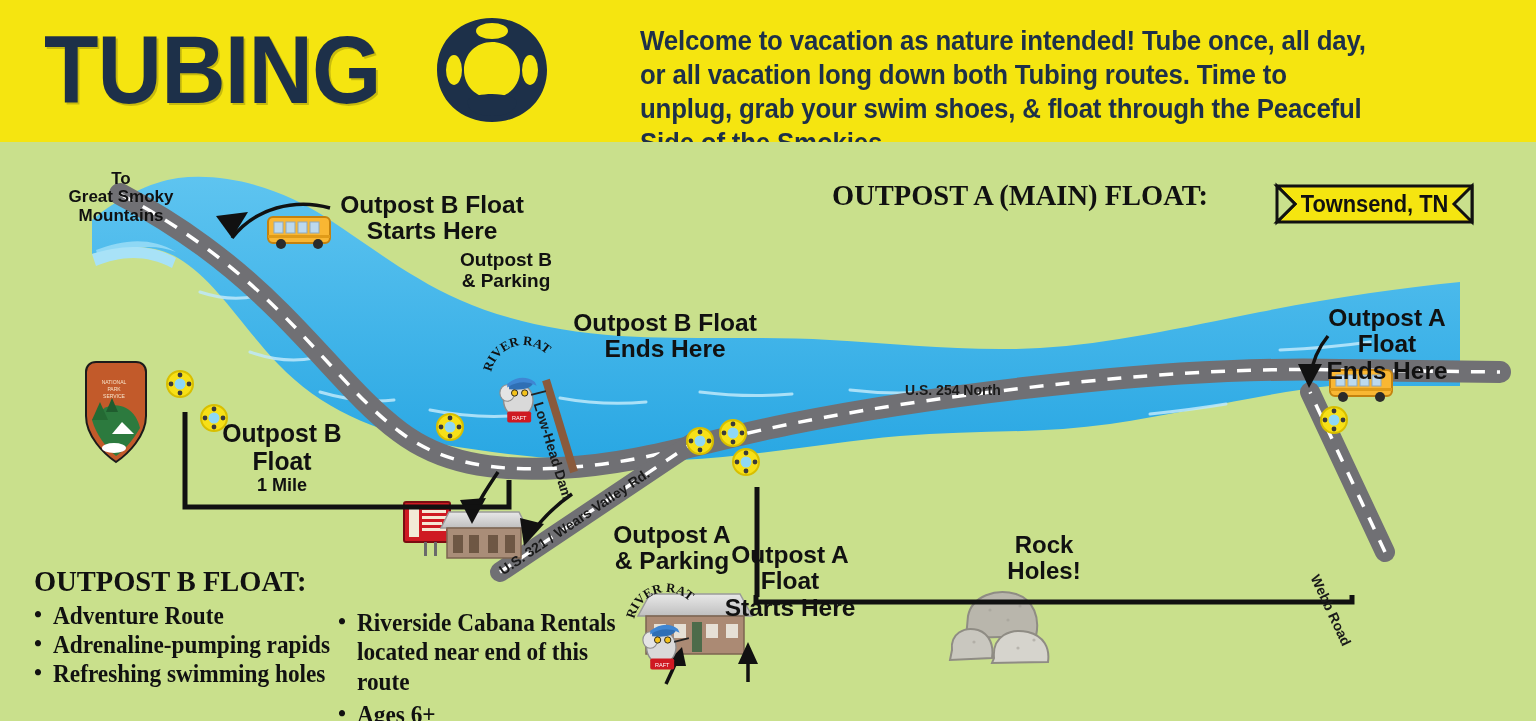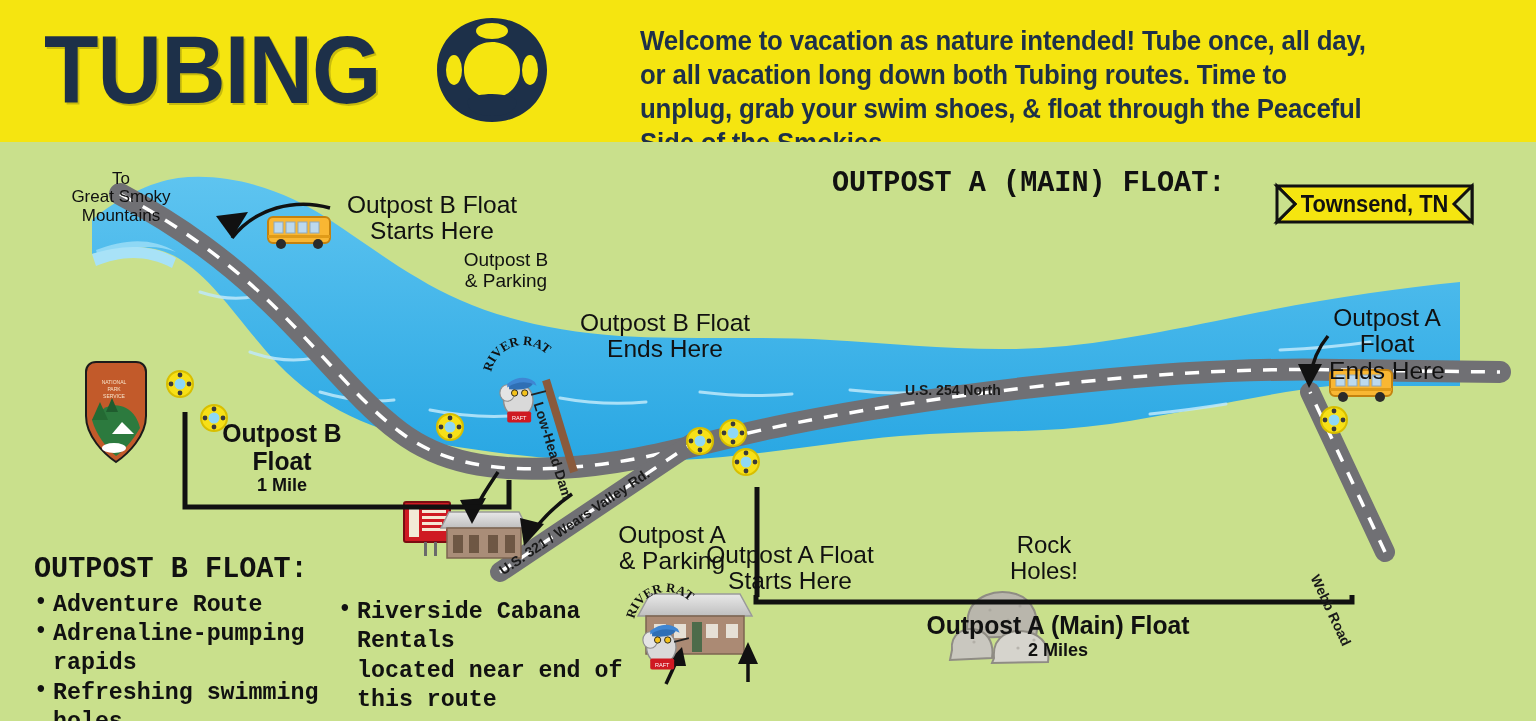--- a/index.html
+++ b/index.html
@@ -66,33 +66,34 @@
     width: 1536px; height: 579px;
     background: #c9e08c;
     overflow: hidden;
   }
   #map-svg { position:absolute; left:0; top:0; }
 
   
   .mlabel {
     position: absolute;
     font-family: "Liberation Sans Narrow","Liberation Sans", sans-serif;
-    font-weight: normal;
+    font-weight: bold;
     color: #111111;
     white-space: pre-line;
     line-height: 1.08;
     transform-origin: left top;
   }
   .mlabel.center { text-align: center; }
 
   
   .infoblock {
     position: absolute;
-    font-family: Liberation Mono, monospace;
+    font-family: Liberation Serif, serif;
     color: #111111;
+    margin-top: 11px;
   }
   .infoblock h3 {
     margin: 0 0 4px 0;
     font-size: 30px;
     font-weight: bold;
     letter-spacing: 0px;
     line-height: 1.05;
     transform: scaleX(0.95);
     transform-origin: left top;
   }
@@ -505,24 +506,20 @@
     <div id="townsend-badge">
       <div id="townsend-text">Townsend, TN</div>
     </div>
 
     <div class="bracket-label" style="left:192px; top:278px; width:180px;">
       <span class="bl-main">Outpost B
 Float</span>
       <span class="bl-sub">1 Mile</span>
     </div>
 
-    <div class="bracket-label" style="left:858px; top:470px; width:400px;">
-      <span class="bl-main">Outpost A (Main) Float</span>
-      <span class="bl-sub">2 Miles</span>
-    </div>
 
     <div class="infoblock" style="left:832px; top:26px; width:430px;">
       <h3>OUTPOST A (MAIN) FLOAT:</h3>
     </div>
 
     <div class="infoblock" style="left:34px; top:412px; width:330px;">
       <h3>OUTPOST B FLOAT:</h3>
       <ul>
         <li>Adventure Route</li>
         <li>Adrenaline-pumping rapids</li>

